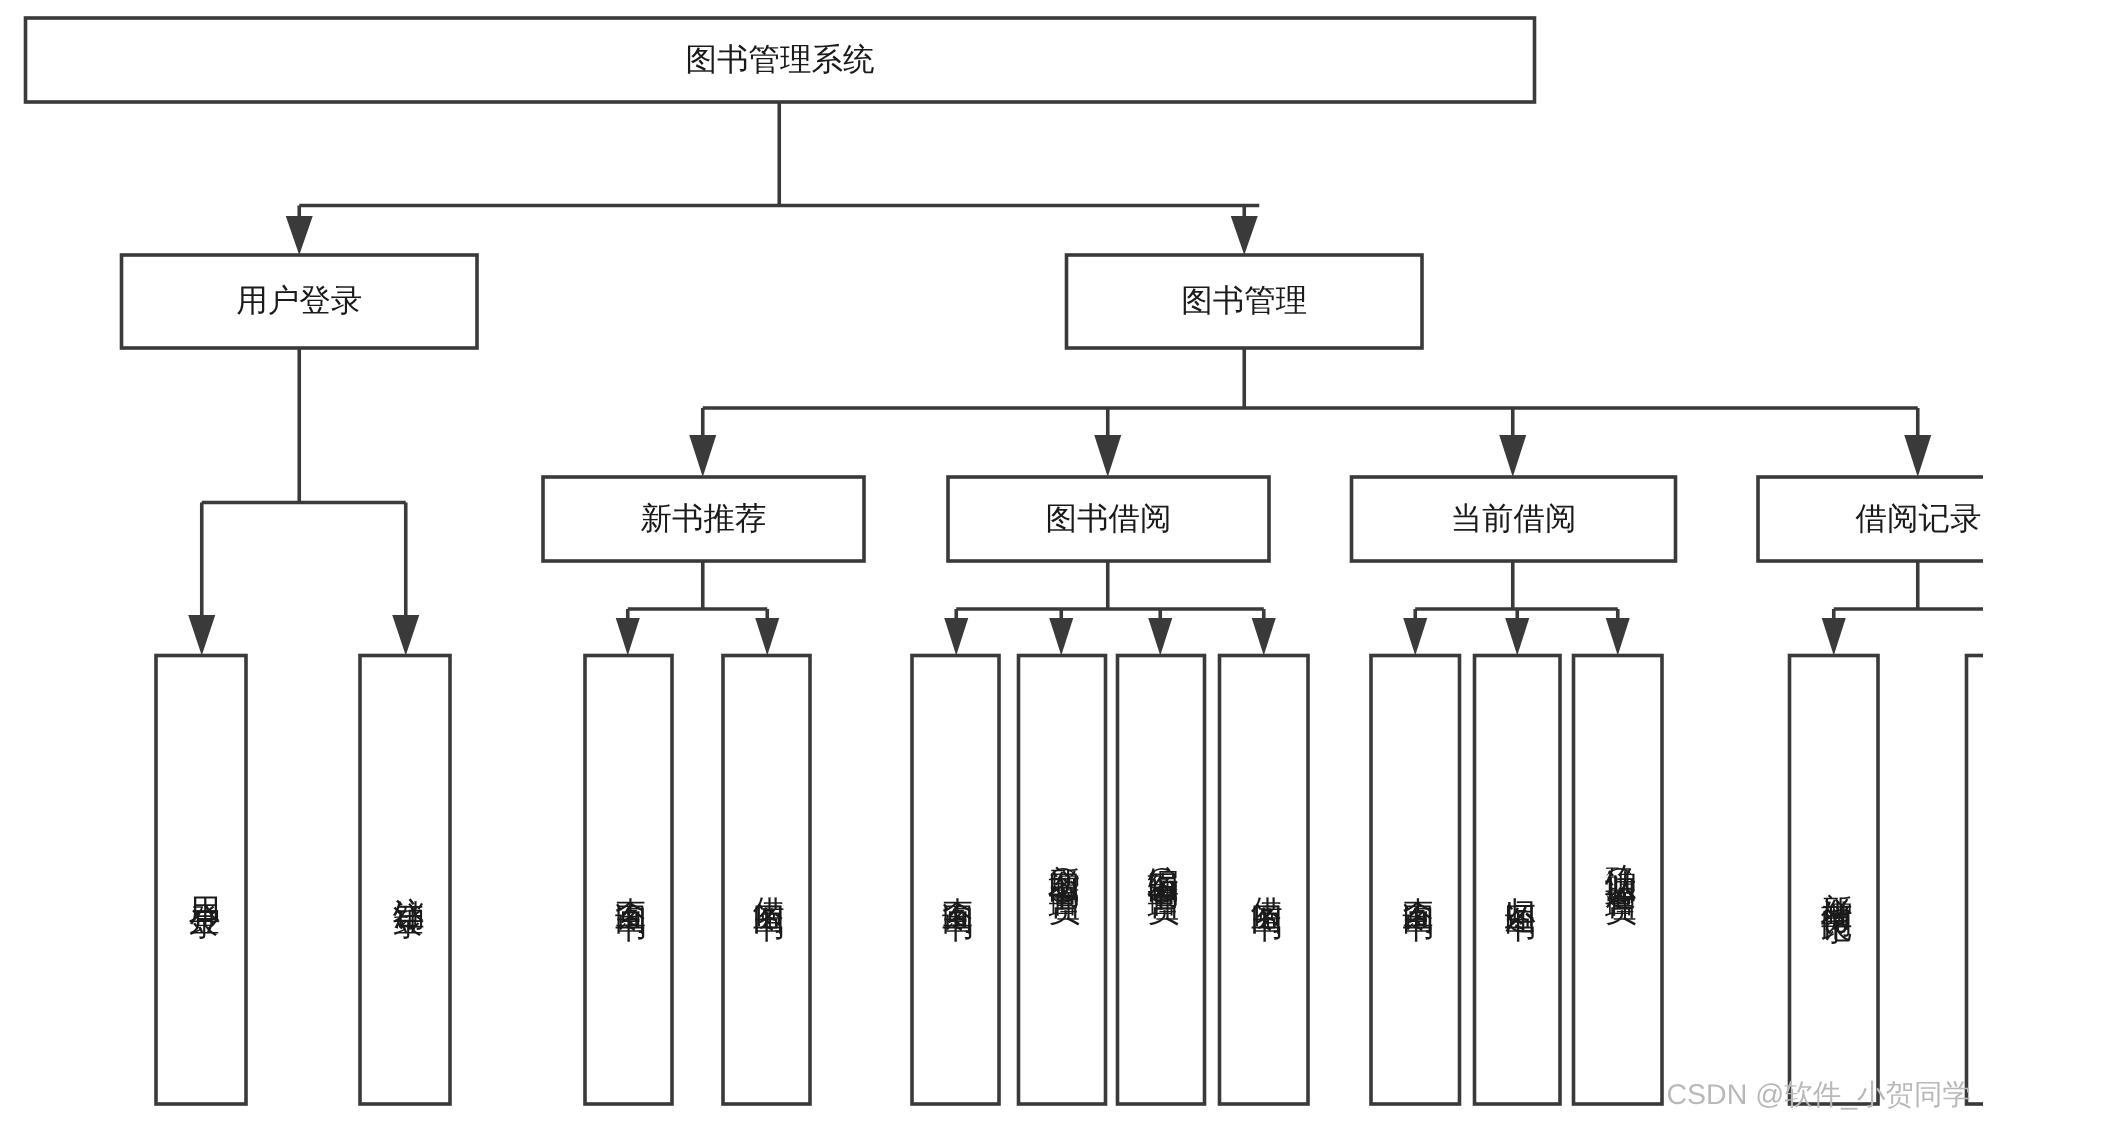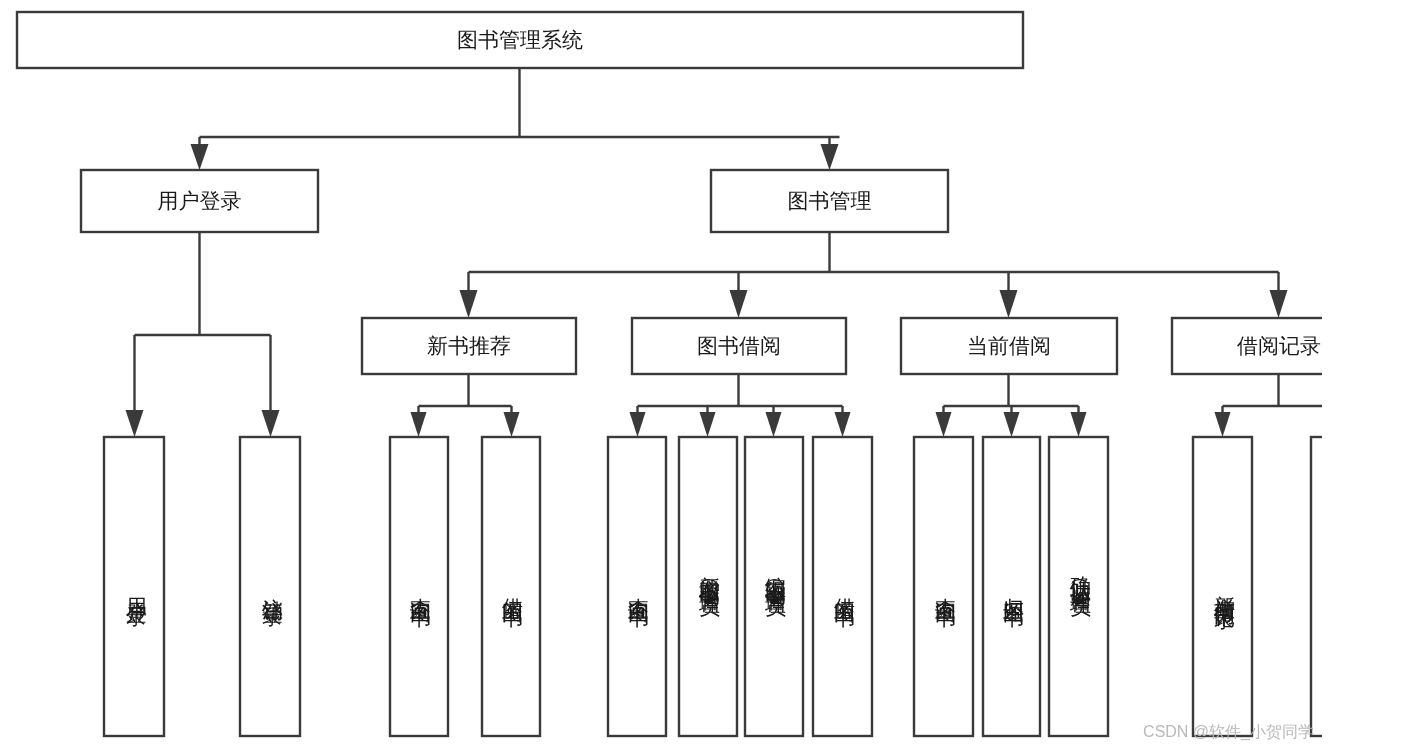--- a/index.html
+++ b/index.html
@@ -56,21 +56,21 @@
     text-orientation: upright;
     letter-spacing: 3px;
     dominant-baseline: middle;
     text-anchor: middle;
   }
   .watermark {
     position: absolute;
     right: 8px;
     bottom: 4px;
     font-family: "Liberation Sans", "DejaVu Sans", sans-serif;
-    font-size: 16px;
+    font-size: 19px;
     color: #b9b9b9;
     white-space: nowrap;
     user-select: none;
   }
 </style>
 </head>
 <body>
 
 <div id="diagram-root">
 

